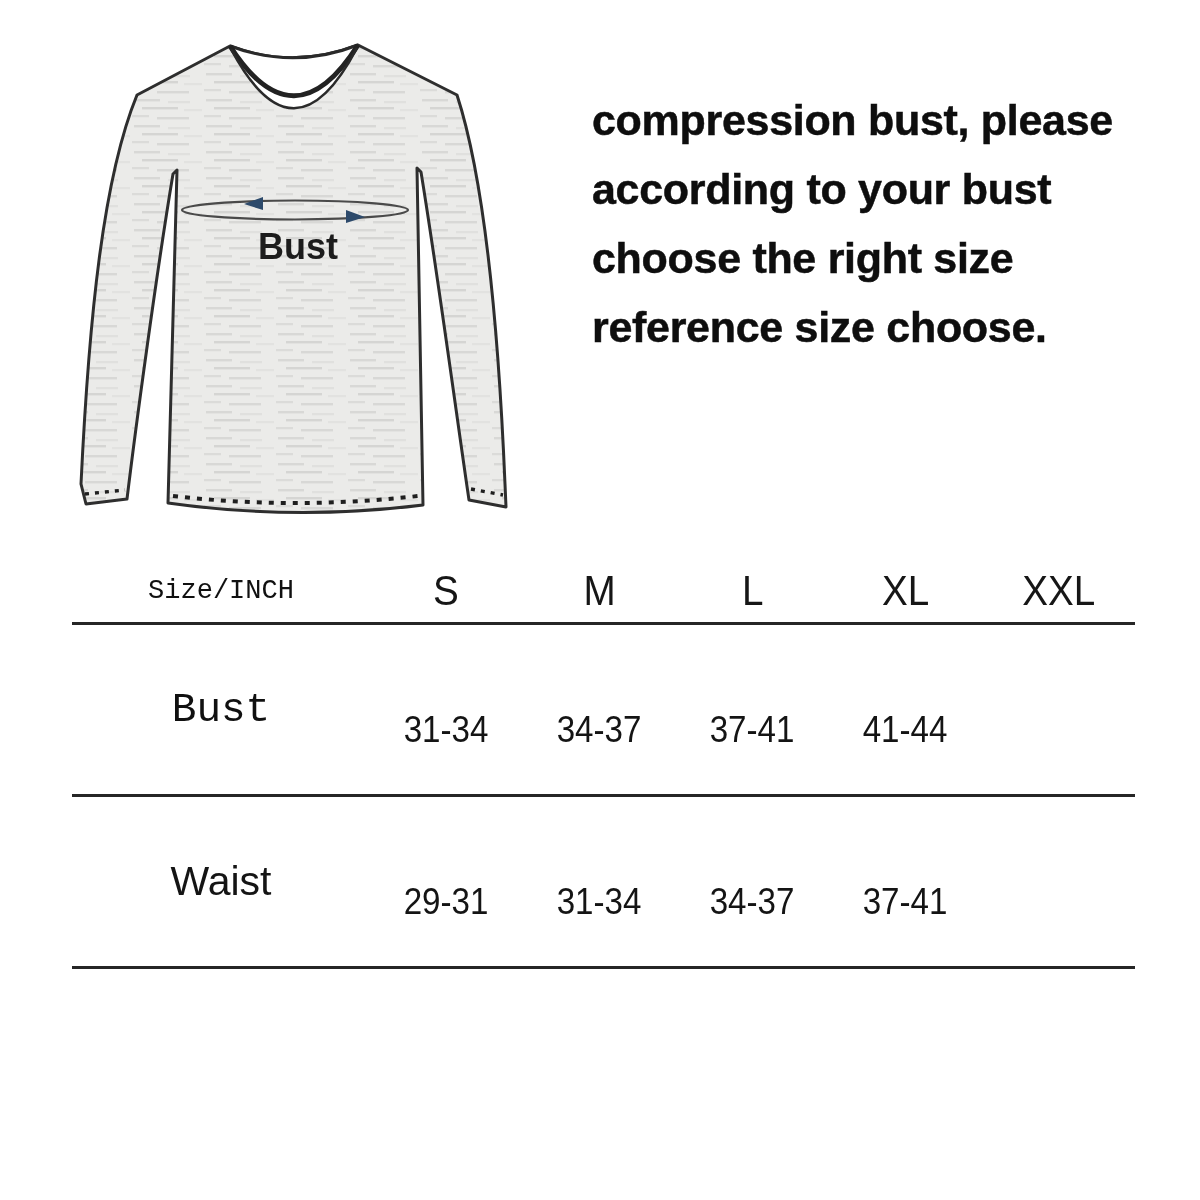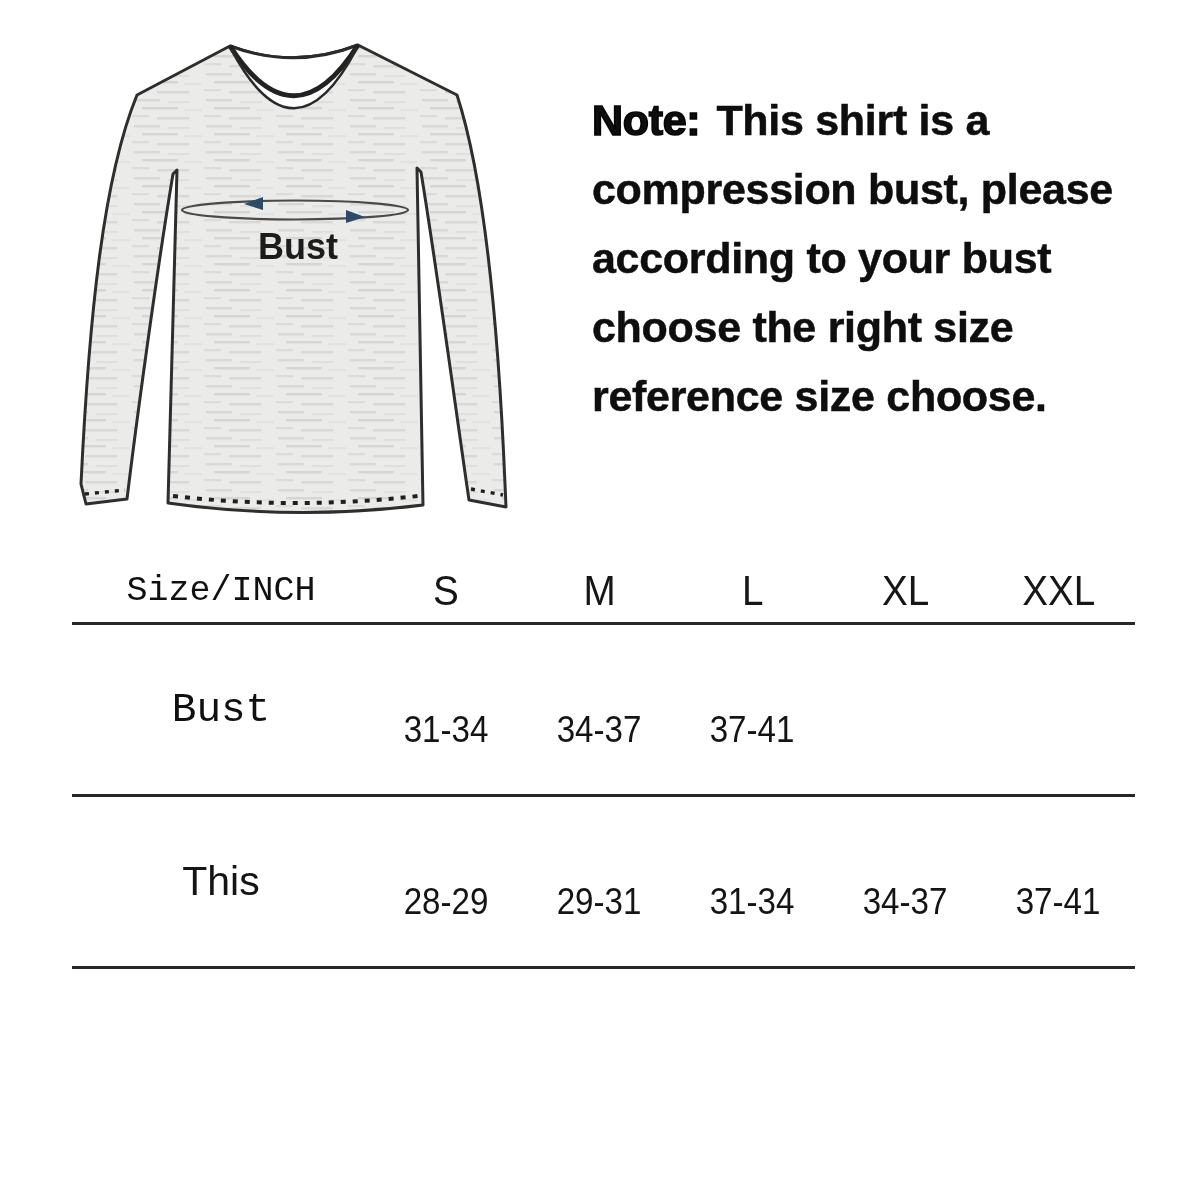--- a/index.html
+++ b/index.html
@@ -52,21 +52,21 @@
     display: grid;
     grid-template-columns: 298px repeat(5, 1fr);
     align-items: center;
     border-bottom: 3.5px solid #262626;
   }
   .t-row.head { height: 62px; }
   .t-row.body { height: 169px; }
   .t-cell { text-align: center; }
   .head-label {
     font-family: "Liberation Mono", "DejaVu Sans Mono", monospace;
-    font-size: 35px;
+    font-size: 27px;
     letter-spacing: 0px;
     color: #101010;
   }
   .head-size {
     font-size: 42px;
     color: #161616;
   }
   .row-label-serif {
     font-family: "Liberation Mono", "DejaVu Sans Mono", monospace;
     font-size: 41px;
@@ -131,21 +131,20 @@
 
       <text x="238" y="241" text-anchor="middle" font-family="Liberation Sans, sans-serif" font-size="36" font-weight="600" fill="#1c1c1c">Bust</text>
 
       <path d="M113,478 Q236,492 358,478" fill="none" stroke="#1f1f1f" stroke-width="4" stroke-dasharray="5 7"></path>
       <path d="M25,476 L65,472" fill="none" stroke="#1f1f1f" stroke-width="3.4" stroke-dasharray="4 6"></path>
       <path d="M411,471 L443,477" fill="none" stroke="#1f1f1f" stroke-width="3.4" stroke-dasharray="4 6"></path>
     </svg>
   </div>
 
   <div class="note">
-    <div class="note-line"><span class="note-prefix">Note:</span><span>This shirt is a</span></div>
     <div class="note-line">compression bust, please</div>
     <div class="note-line">according to your bust</div>
     <div class="note-line">choose the right size</div>
     <div class="note-line">reference size choose.</div>
   </div>
 
   <div class="size-table">
     <div class="t-row head">
       <div class="t-cell head-label">Size/INCH</div>
       <div class="t-cell head-size"><span class="cond">S</span></div>
@@ -153,25 +152,25 @@
       <div class="t-cell head-size"><span class="cond">L</span></div>
       <div class="t-cell head-size"><span class="cond">XL</span></div>
       <div class="t-cell head-size"><span class="cond">XXL</span></div>
     </div>
 
     <div class="t-row body">
       <div class="t-cell row-label-serif">Bust</div>
       <div class="t-cell val"><span class="cond">31-34</span></div>
       <div class="t-cell val"><span class="cond">34-37</span></div>
       <div class="t-cell val"><span class="cond">37-41</span></div>
+      <div class="t-cell val"><span class="cond">41-44</span></div>
     </div>
 
     <div class="t-row body">
-      <div class="t-cell row-label-sans">This</div>
-      <div class="t-cell val"><span class="cond">28-29</span></div>
+      <div class="t-cell row-label-sans">Waist</div>
       <div class="t-cell val"><span class="cond">29-31</span></div>
       <div class="t-cell val"><span class="cond">31-34</span></div>
       <div class="t-cell val"><span class="cond">34-37</span></div>
       <div class="t-cell val"><span class="cond">37-41</span></div>
     </div>
   </div>
 
 </div>
 
 </body></html>

